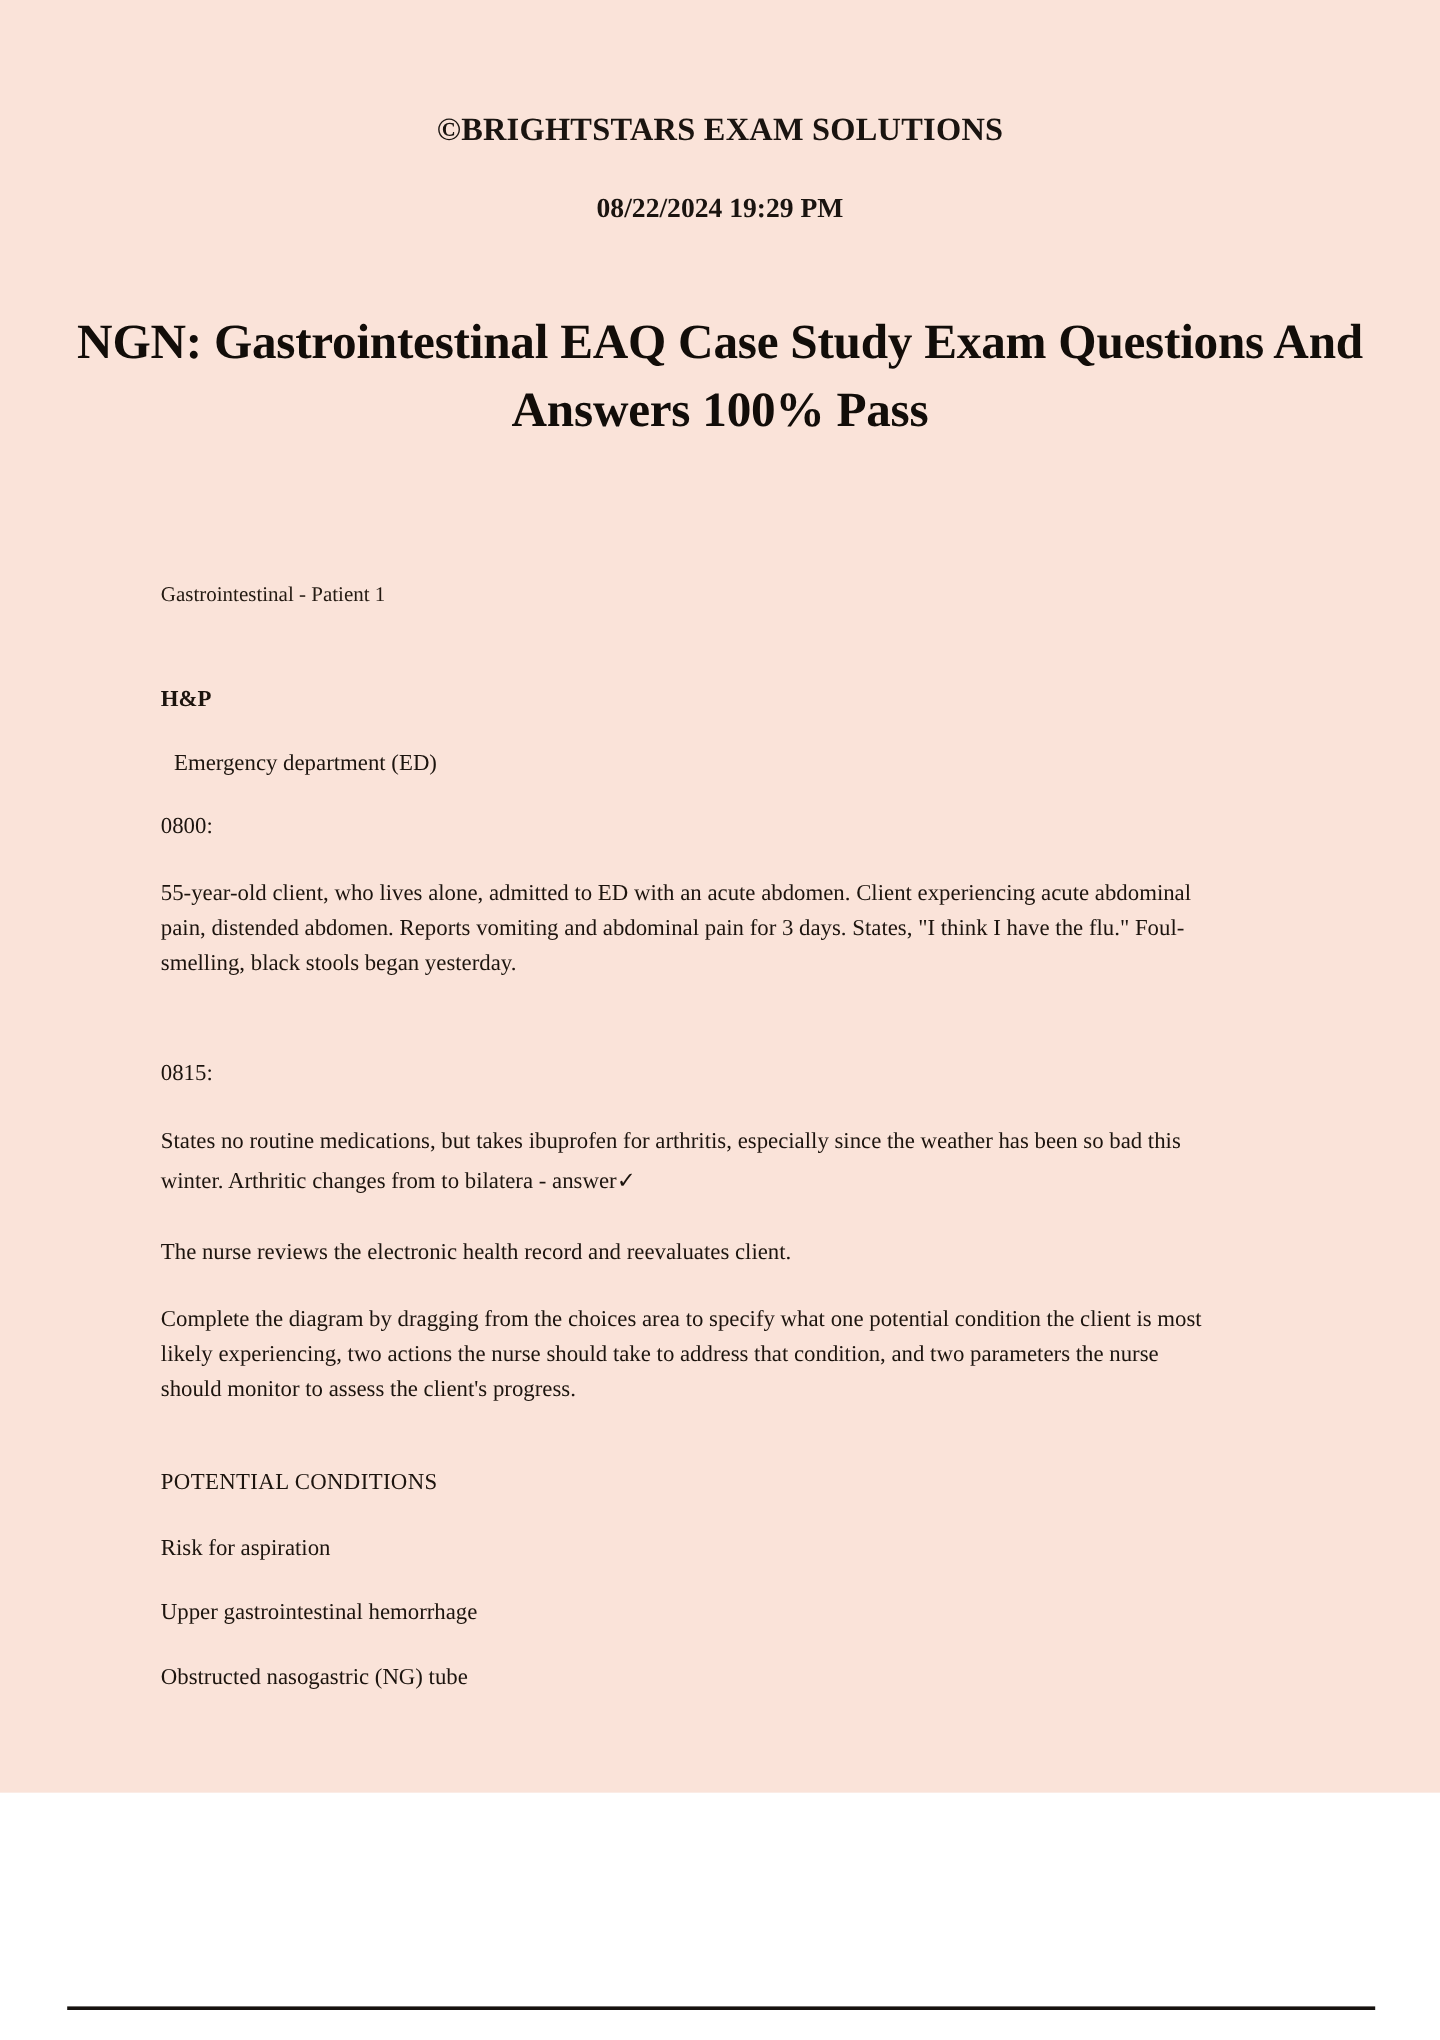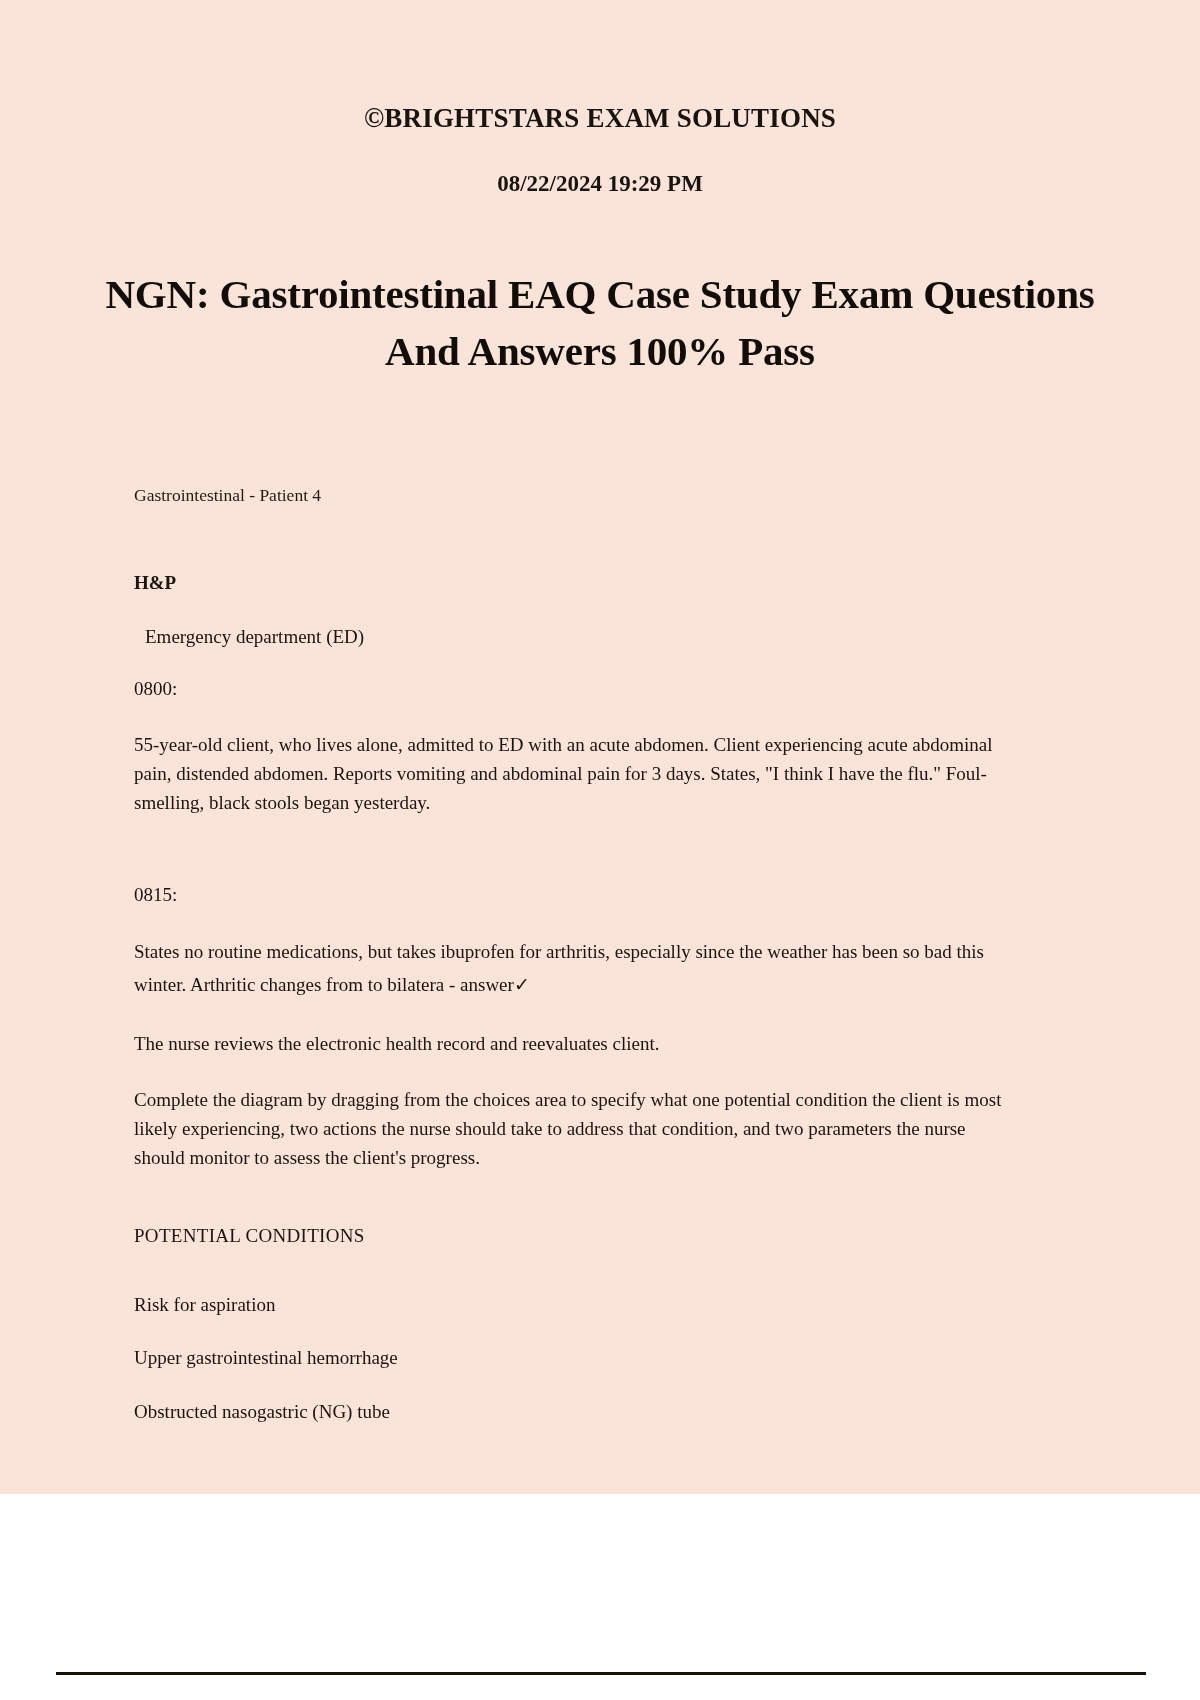--- a/index.html
+++ b/index.html
@@ -17,21 +17,21 @@
   }
 
   
   .page {
     position: absolute;
     left: 0;
     top: 0;
     width: 1200px;
     height: 1494px;
     background: #fae3d9;
-    padding: 18px;
+    padding: 8px;
   }
 
   
   .doc-header {
     text-align: center;
     padding-top: 84px;
   }
   .brand {
     font-size: 27px;
     font-weight: bold;
@@ -100,21 +100,21 @@
   .gap-md { height: 22px; }
 
   .answer-para {
     font-size: 19px;
     line-height: 1.72;
     margin: 0 0 28px 0;
   }
 
   .list-head {
     font-size: 19px;
-    margin: 0 0 42px 0;
+    margin: 0 0 28px 0;
     line-height: 1.4;
     letter-spacing: 0.3px;
   }
   .choice {
     font-size: 19px;
     margin: 0 0 27px 0;
     line-height: 1.4;
   }
 
   
@@ -142,21 +142,21 @@
 
   <div class="doc-header">
     <div class="brand">©BRIGHTSTARS EXAM SOLUTIONS</div>
     <div class="timestamp">08/22/2024 19:29 PM</div>
   </div>
 
   <h1 class="doc-title">NGN: Gastrointestinal EAQ Case Study Exam Questions And Answers 100% Pass</h1>
 
   <div class="body-area">
 
-    <p class="case-label">Gastrointestinal - Patient 4</p>
+    <p class="case-label">Gastrointestinal - Patient 1</p>
 
     <p class="sec-head">H&amp;P</p>
 
     <p class="sec-sub">Emergency department (ED)</p>
 
     <p class="time-stamp-line">0800:</p>
 
     <p class="para">55-year-old client, who lives alone, admitted to ED with an acute abdomen. Client experiencing acute abdominal pain, distended abdomen. Reports vomiting and abdominal pain for 3 days. States, "I think I have the flu." Foul-smelling, black stools began yesterday.</p>
 
     <div class="gap-lg"></div>

